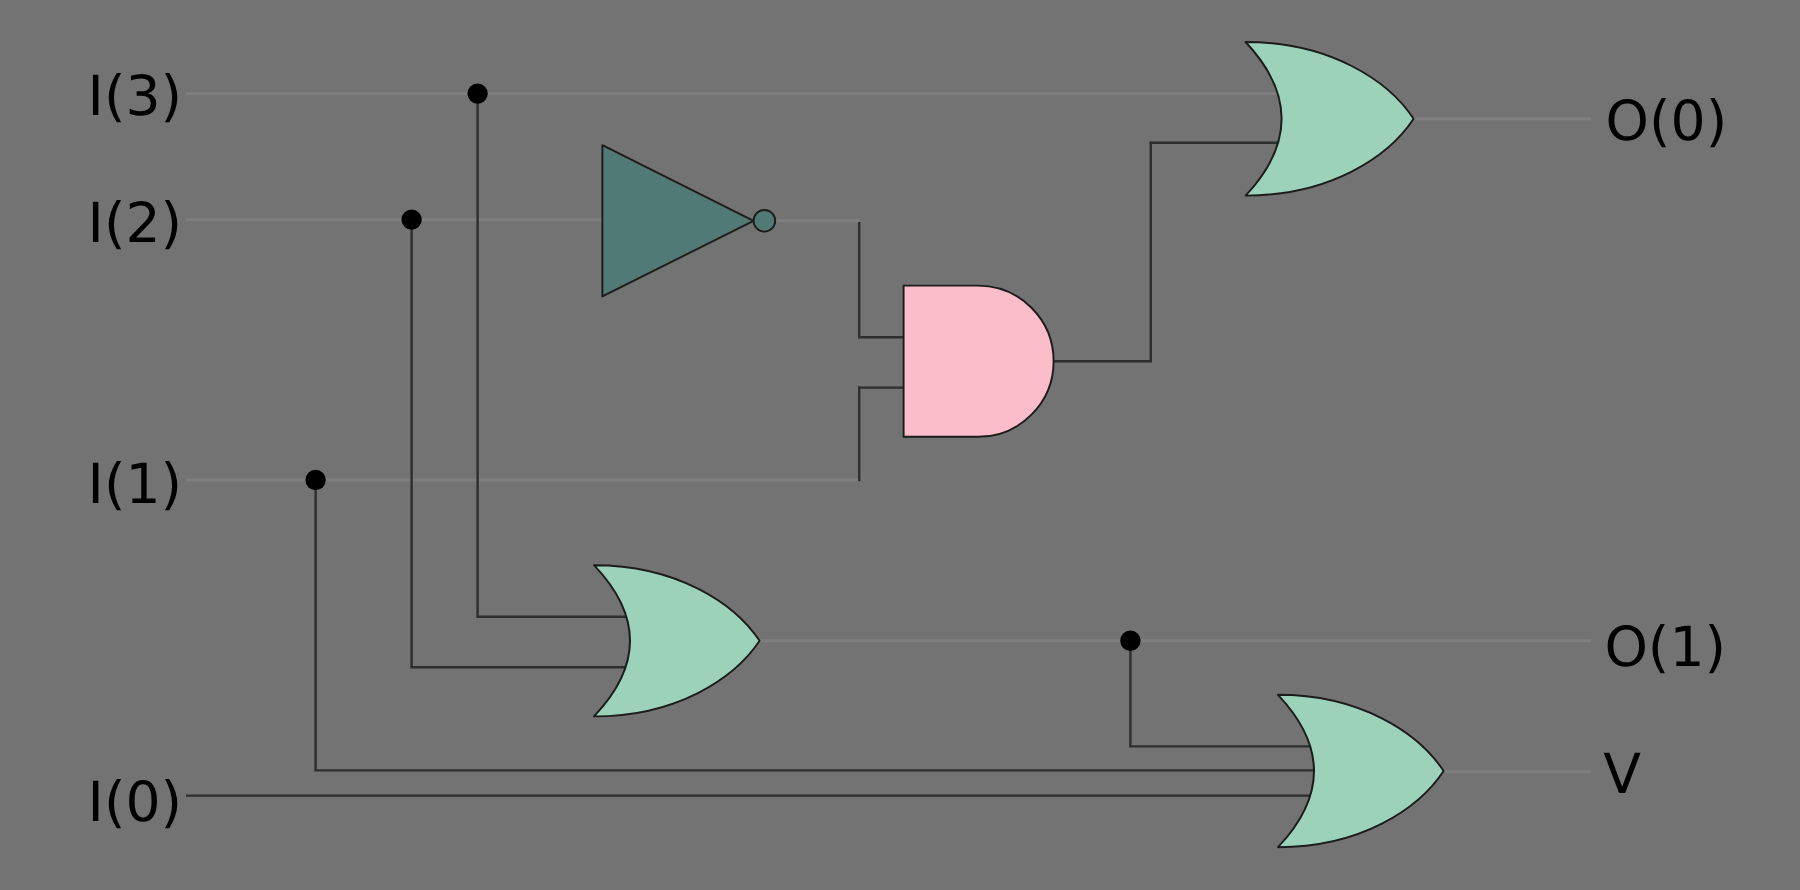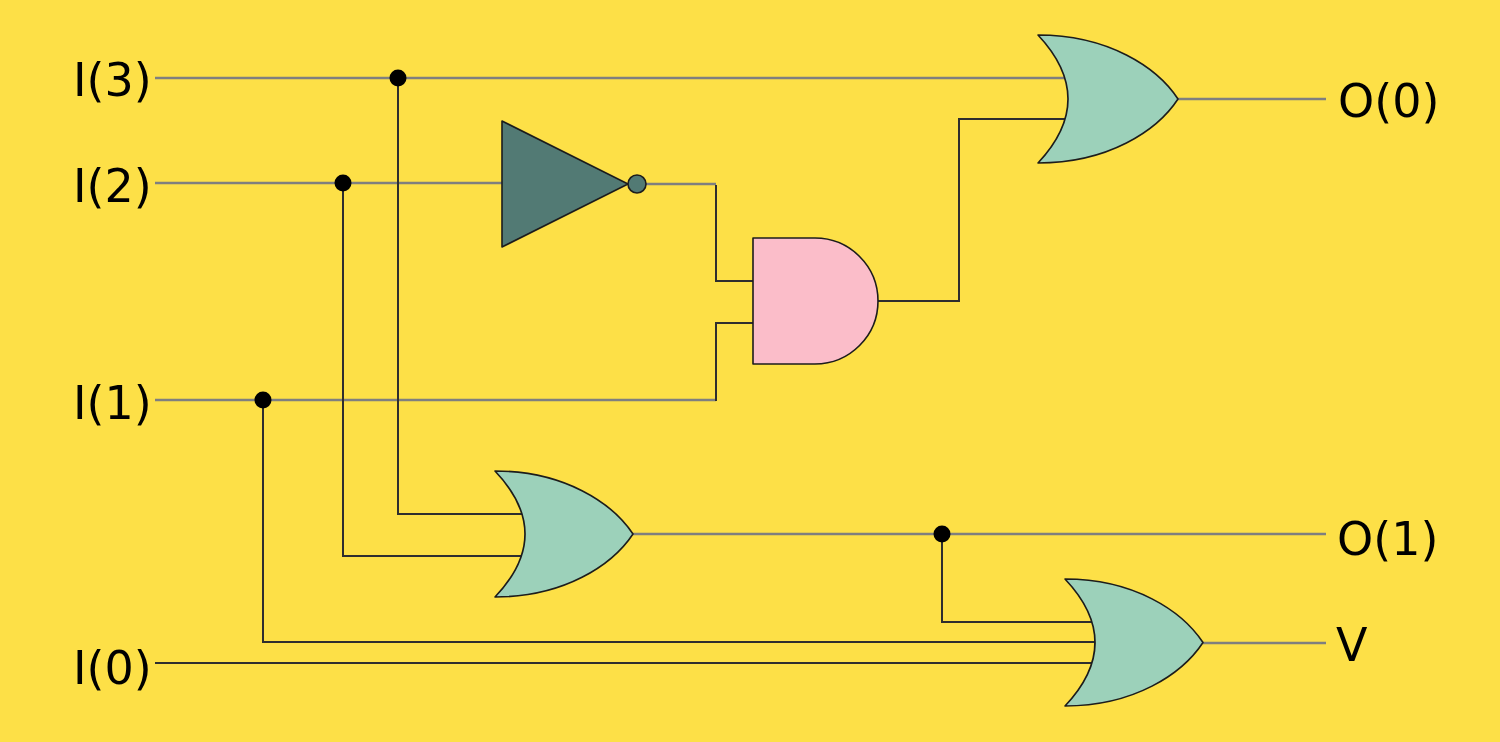--- a/index.html
+++ b/index.html
@@ -4,21 +4,21 @@
 <style>
   html, body {
     margin: 0;
     padding: 0;
     background: #ffffff;
   }
   .stage {
     position: relative;
     width: 1500px;
     height: 742px;
-    background: #fde047;
+    background: #737373;
     overflow: hidden;
   }
   svg { display: block; }
   .gate {
     stroke: #1c1c1c;
     stroke-width: 1.6;
     stroke-linejoin: round;
   }
   .wire {
     fill: none;

